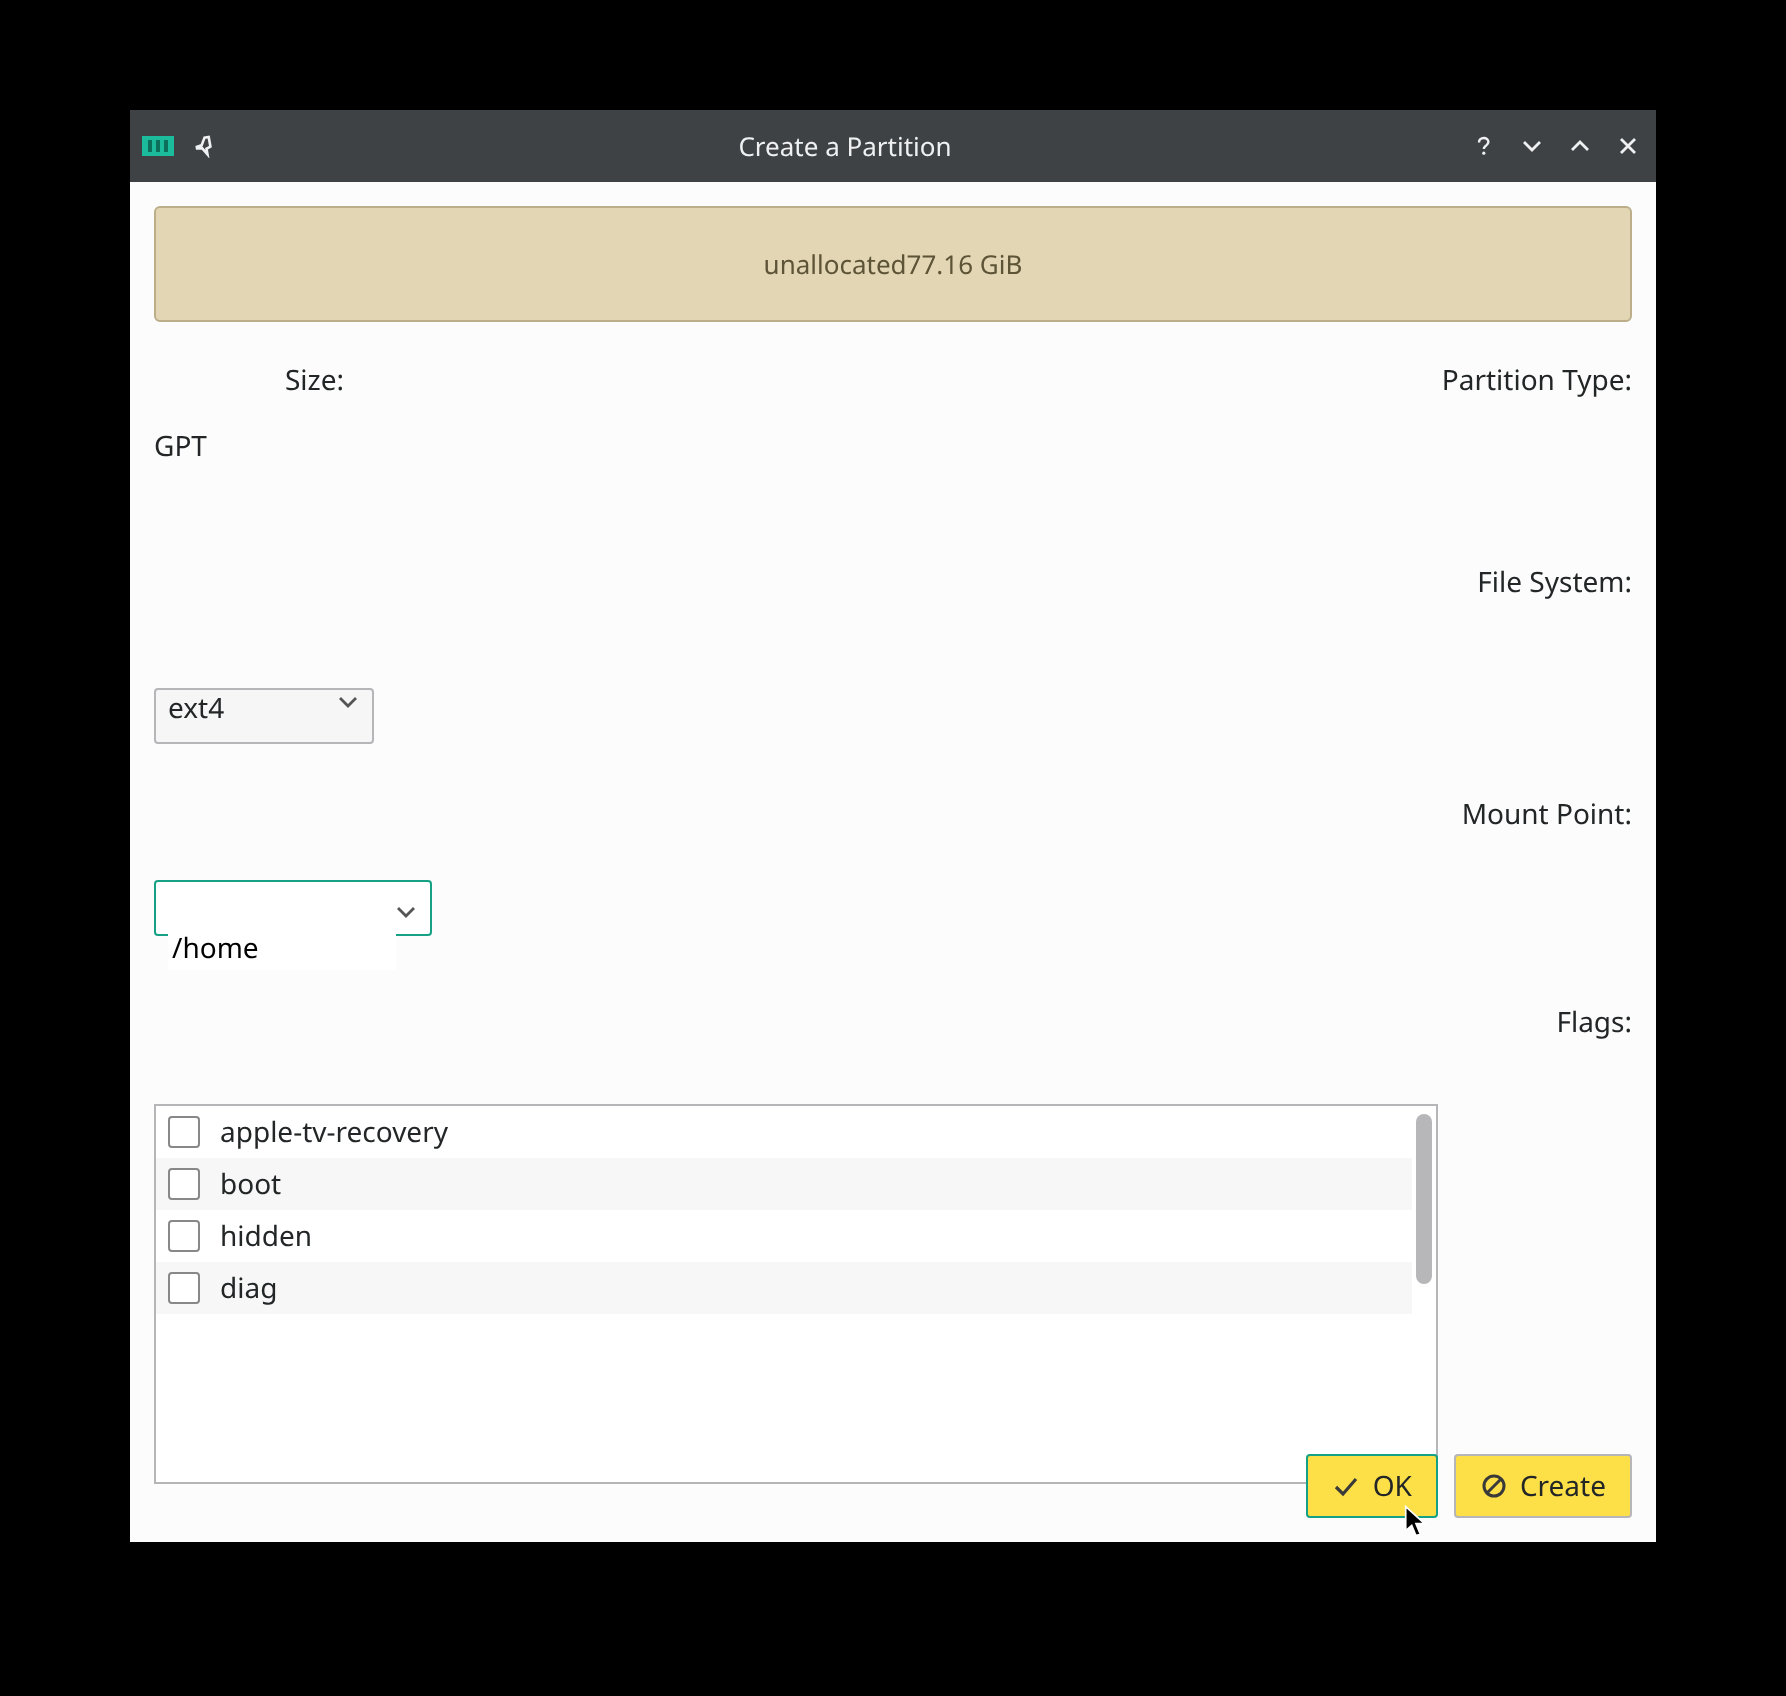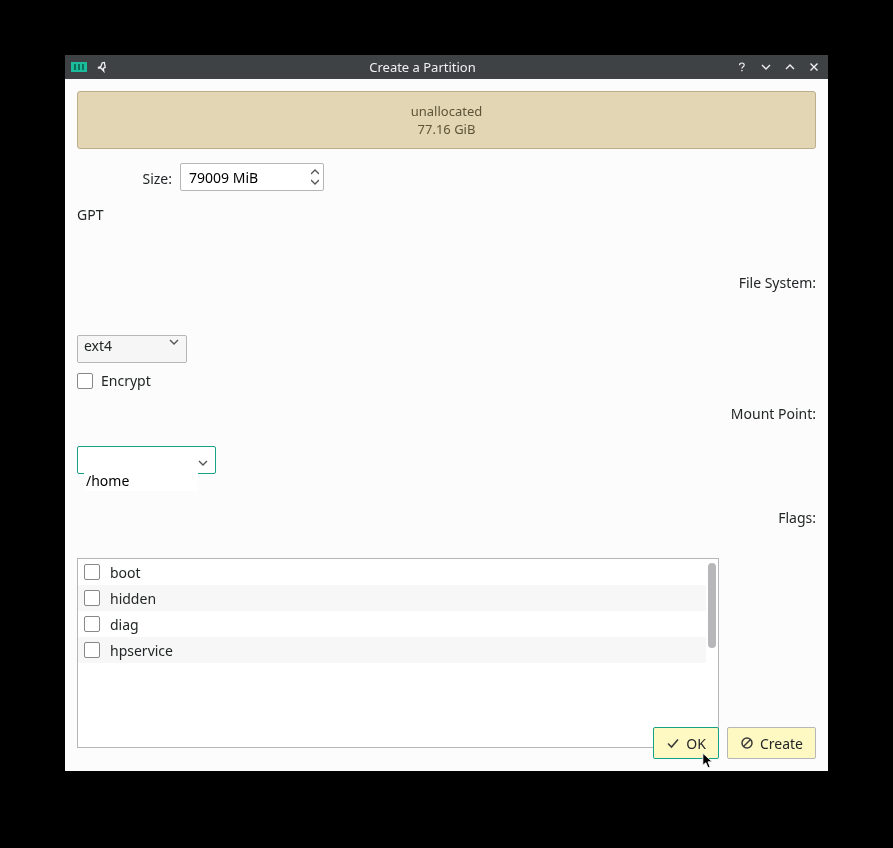--- a/index.html
+++ b/index.html
@@ -15,21 +15,21 @@
   .dialog {
     position: absolute;
     left: 65px;
     top: 55px;
     width: 763px;
     height: 716px;
     background: #fcfcfc;
     box-shadow: 0 8px 24px rgba(0,0,0,0.4);
   }
   .titlebar {
-    height: 24px;
+    height: 36px;
     background: #3f4245;
     display: flex;
     align-items: center;
     padding: 0 6px;
     color: #eff0f1;
     font-size: 13px;
     justify-content: flex-end;
   }
   .titlebar .app-icon {
     width: 16px;
@@ -69,21 +69,20 @@
   .body {
     padding: 12px;
   }
 
   .partition-bar {
     border: 1px solid #bdae8a;
     background: #e2d6b5;
     border-radius: 3px;
     height: 56px;
     display: flex;
-    flex-direction: column;
     align-items: center;
     justify-content: center;
     font-size: 13px;
     color: #5d5336;
     margin-bottom: 14px;
   }
 
   .form {
     display: grid;
     grid-template-columns: 95px 1fr;
@@ -239,21 +238,21 @@
     right: 12px;
     bottom: 12px;
     display: flex;
     gap: 8px;
   }
   .btn {
     display: inline-flex;
     align-items: center;
     gap: 6px;
     border: 1px solid #b6b6b8;
-    background: #fef9c3;
+    background: #fde047;
     padding: 0 12px;
     height: 30px;
     border-radius: 2px;
     cursor: pointer;
     font-size: 14px;
   }
   .btn.ok {
     border-color: #16a085;
   }
   .btn .ic {
@@ -326,56 +325,36 @@
   <div class="body">
 
     <div class="partition-bar">
       <div>unallocated</div>
       <div>77.16 GiB</div>
     </div>
 
     <div class="form">
 
       <div class="label">Size:</div>
-      <div>
-        <div class="size-wrap">
-          <input type="text" value="79009 MiB" style="">
-          <div class="spinner">
-            <div class="sp">
-              <svg width="8" height="6" viewBox="0 0 8 6">
-                  <path d="M0 5 L4 1 L8 5" fill="none" stroke="#555" stroke-width="1.3"></path>
-                </svg>
-            </div>
-            <div class="sp">
-              <svg width="8" height="6" viewBox="0 0 8 6">
-                  <path d="M0 1 L4 5 L8 1" fill="none" stroke="#555" stroke-width="1.3"></path>
-                </svg>
-            </div>
-          </div>
-        </div>
-      </div>
-
+
+      <div class="label">Partition Type:</div>
       <div class="static-val">GPT</div>
 
       <div class="spacer-row"></div>
         <div class="spacer-row"></div>
 
       <div class="label">File System:</div>
       <div>
         <div class="select">
           <span class="val">ext4</span>
           <span class="chev">
             <svg width="10" height="6" viewBox="0 0 10 6">
                 <path d="M1 1 L5 5 L9 1" fill="none" stroke="#555" stroke-width="1.4"></path>
               </svg>
           </span>
-        </div>
-        <div class="chk-row">
-          <div class="chk"></div>
-          <span>Encrypt</span>
         </div>
       </div>
 
       <div class="spacer-row-md"></div>
         <div class="spacer-row-md"></div>
 
       <div class="label">Mount Point:</div>
       <div>
         <div class="combo">
           <input type="text" value="/home" style="">
@@ -387,36 +366,36 @@
         </div>
       </div>
 
       <div class="spacer-row-sm"></div>
         <div class="spacer-row-sm"></div>
 
       <div class="label">Flags:</div>
       <div>
         <div class="flags-box">
           <div class="flags-list">
+            <div class="flag-item">
+              <div class="chk"></div>
+              <span>apple-tv-recovery</span>
+            </div>
             <div class="flag-item">
               <div class="chk"></div>
               <span>boot</span>
             </div>
             <div class="flag-item">
               <div class="chk"></div>
               <span>hidden</span>
             </div>
             <div class="flag-item">
               <div class="chk"></div>
               <span>diag</span>
             </div>
-            <div class="flag-item">
-              <div class="chk"></div>
-              <span>hpservice</span>
-            </div>
           </div>
           <div class="scrollbar"></div>
         </div>
       </div>
 
     </div>
   </div>
 
   <div class="footer">
     <div class="btn ok">

